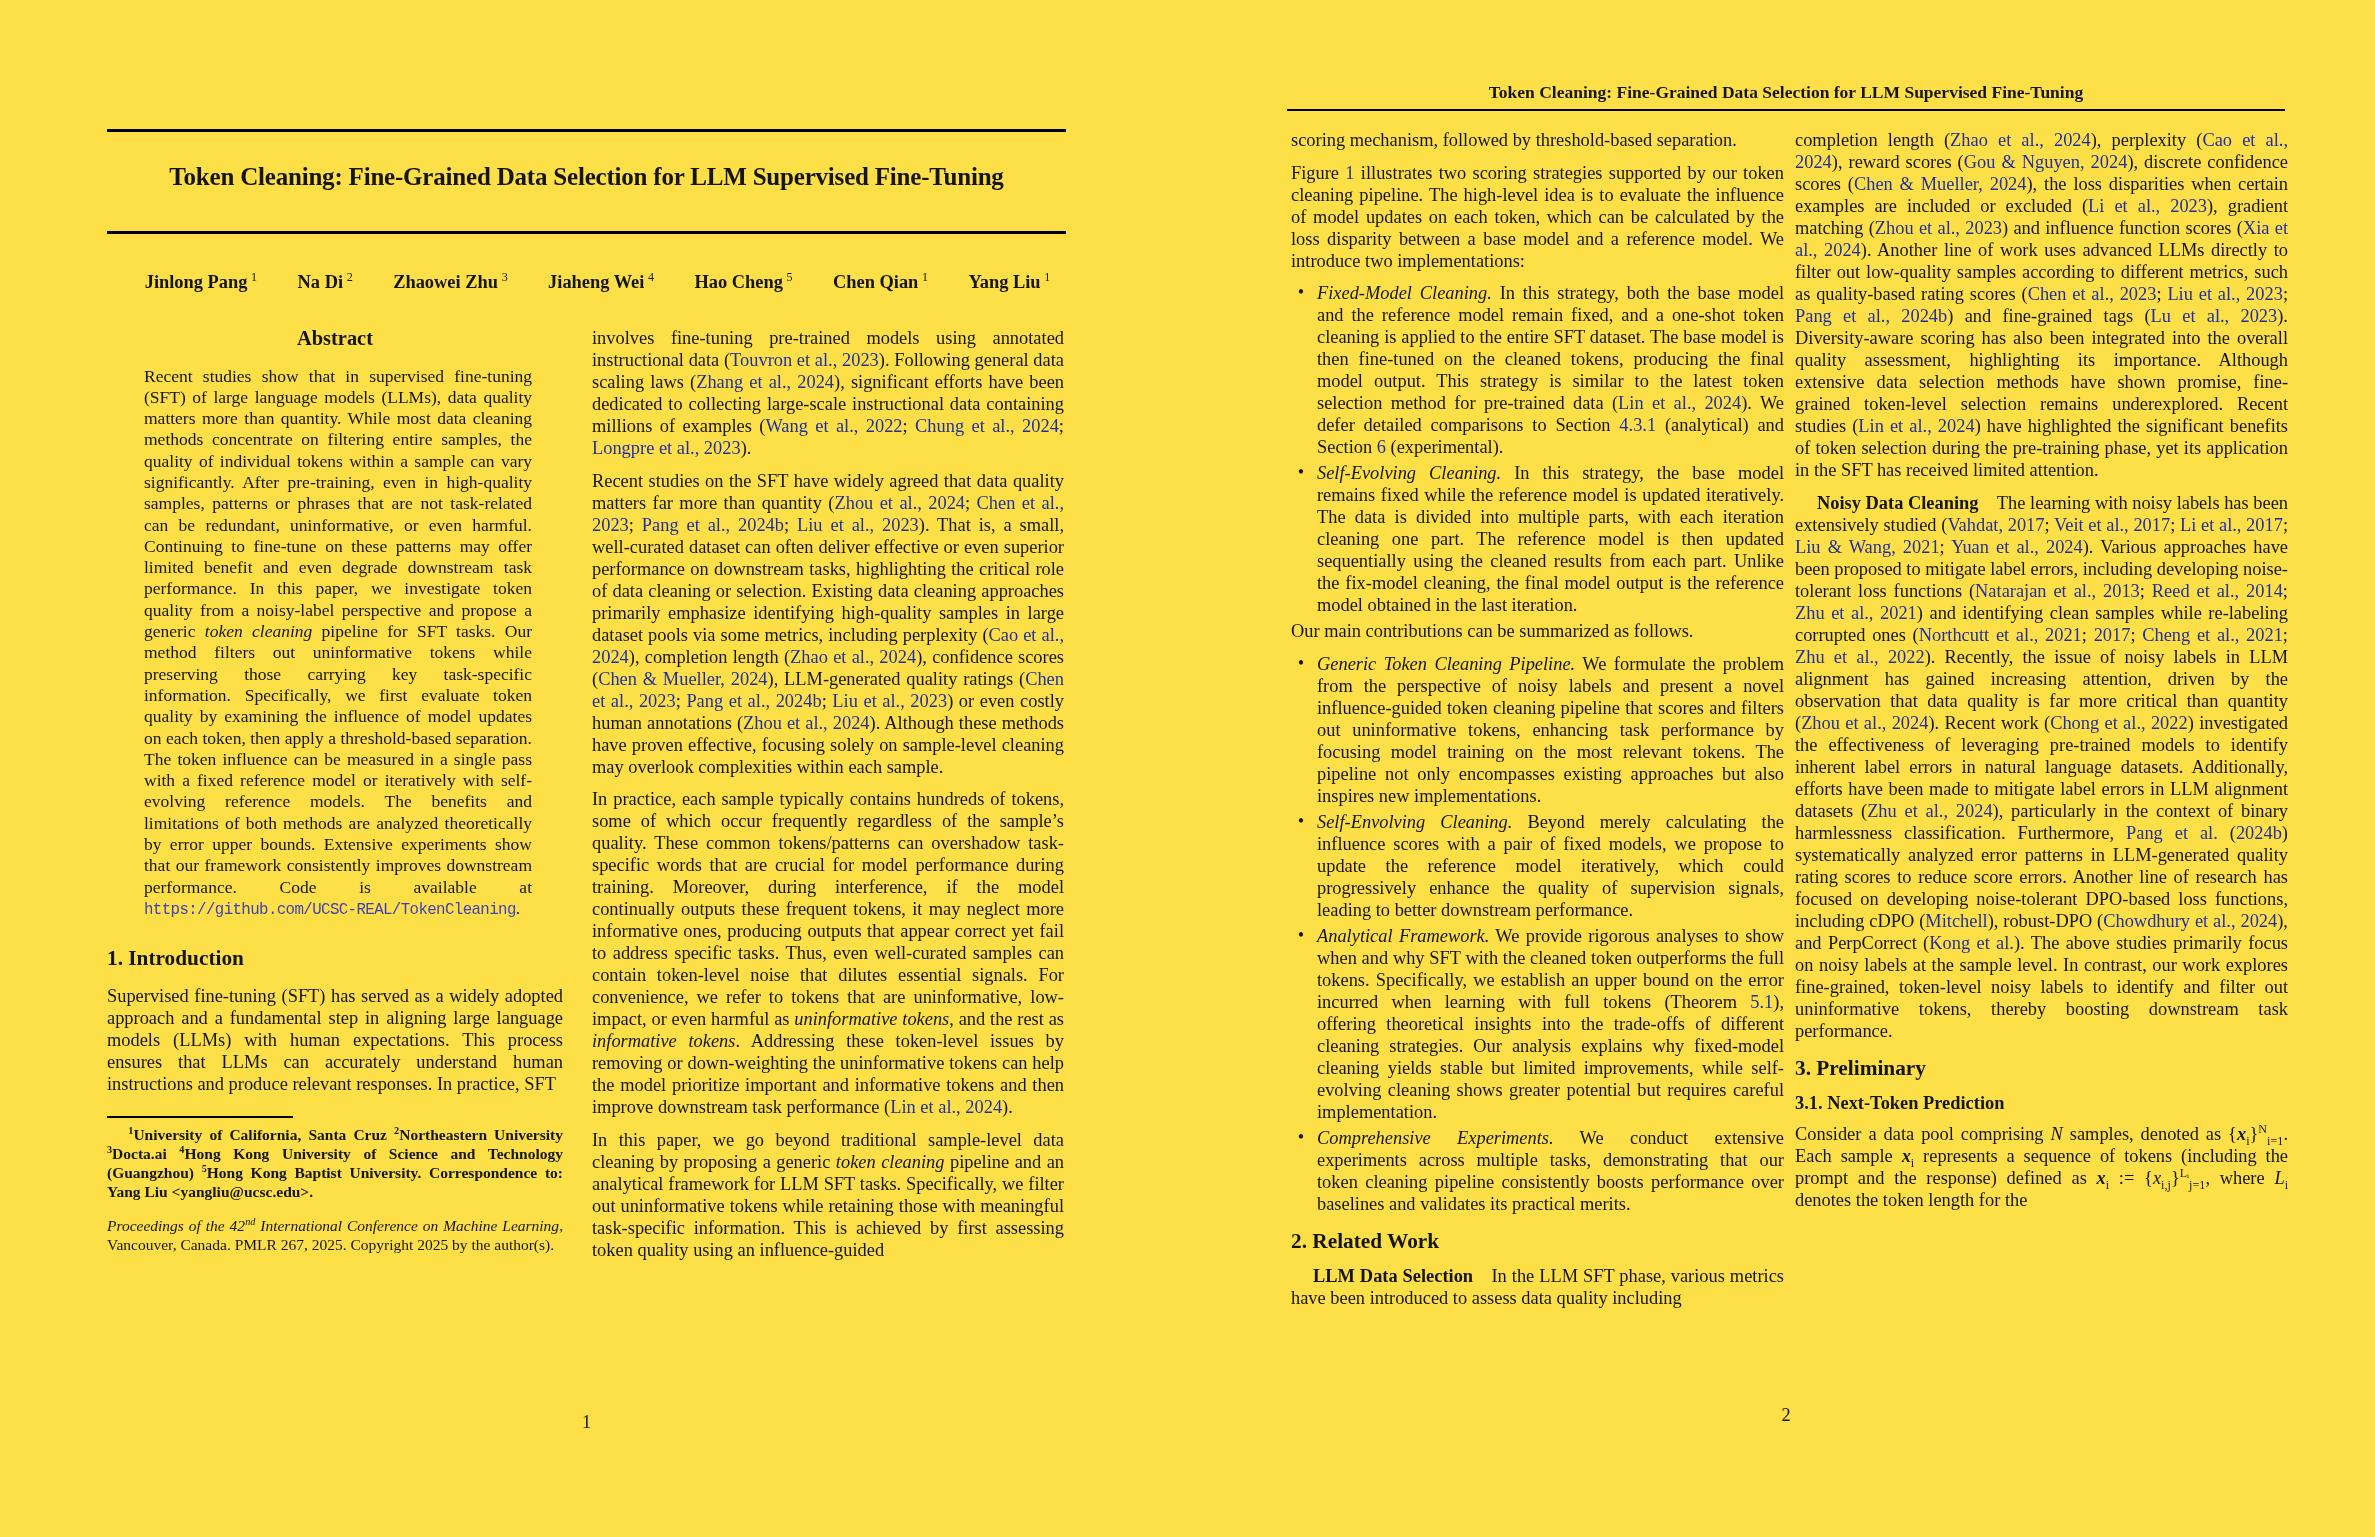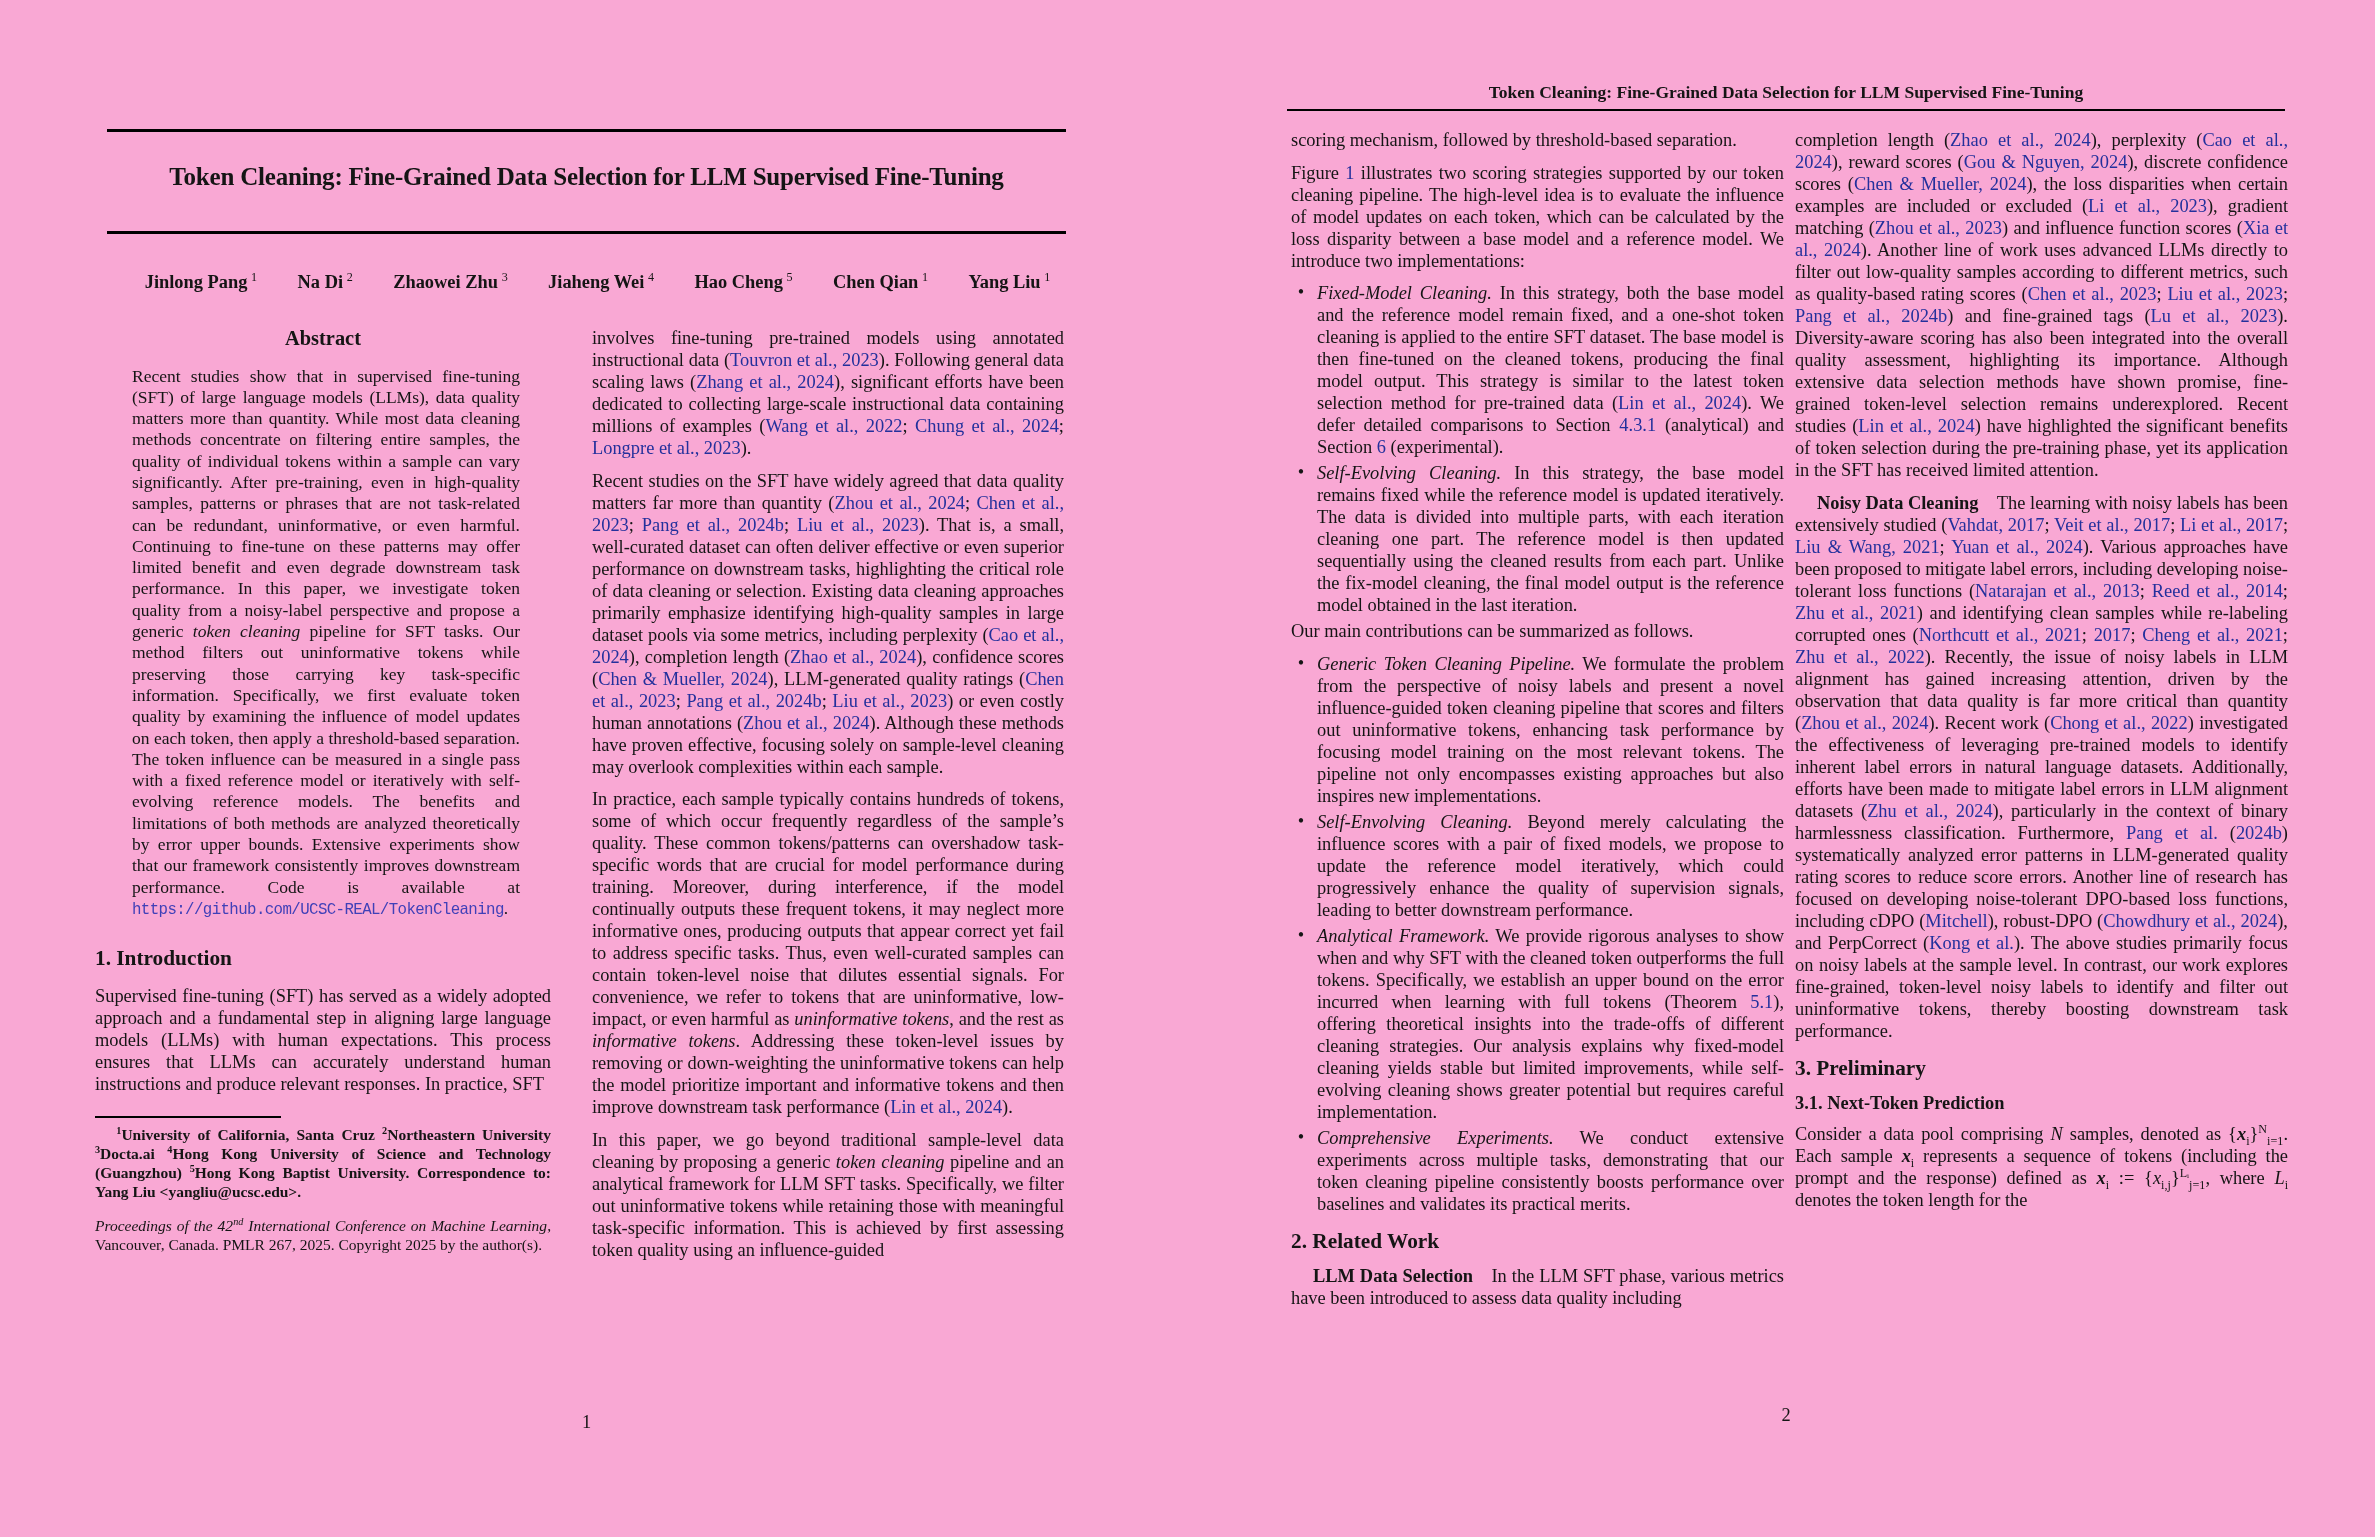--- a/index.html
+++ b/index.html
@@ -1,33 +1,33 @@
 <!DOCTYPE html>
 <html><head>
 <meta charset="utf-8">
 <style>
   html,body{margin:0;padding:0;}
   body{
     width:2375px;height:1537px;position:relative;background:#ffffff;
     font-family:"Liberation Serif",serif;color:#151515;
     -webkit-font-smoothing:antialiased;
   }
-  .page{position:absolute;top:0;width:1188px;height:1537px;background:#f9a8d4;}
+  .page{position:absolute;top:0;width:1188px;height:1537px;background:#fde047;}
   #page1{left:0;}
   #page2{left:1188px;}
   .rule{position:absolute;background:#000;}
 
   
   #p1-rule-top{left:107px;top:129px;width:959px;height:2.9px;}
   #p1-title{position:absolute;left:53px;top:163px;width:1067px;text-align:center;
             font-size:25px;font-weight:bold;white-space:nowrap;letter-spacing:-0.2px;}
   #p1-rule-bottom{left:107px;top:231px;width:959px;height:2.9px;}
   #p1-authors{position:absolute;left:107px;top:272px;width:959px;text-align:center;font-size:18.4px;}
 
-  #p1-left{position:absolute;left:95px;top:327px;width:456px;}
+  #p1-left{position:absolute;left:107px;top:327px;width:456px;}
   #p1-right{position:absolute;left:592px;top:327px;width:472px;}
   .abs-head{text-align:center;font-size:20.4px;font-weight:bold;margin:0 0 15.5px 0;}
   .abstract{margin:0 31px 0 37px;font-size:17.5px;line-height:21.3px;text-align:justify;}
   .intro-head{font-size:21.3px;font-weight:bold;margin:25px 0 13.6px 0;}
   .bodytext{font-size:18.4px;line-height:22px;text-align:justify;}
   #p1-foot-rule{position:relative;width:186px;height:1.9px;background:#000;margin-top:21.3px;}
   .footnote{font-size:15.5px;line-height:19px;text-align:justify;text-indent:21.3px;margin-top:6.8px;font-weight:bold;}
   .proceedings{font-size:15.5px;line-height:19px;text-align:justify;margin-top:15.5px;}
   .pagenum{position:absolute;left:107px;top:1412px;width:959px;text-align:center;font-size:18.4px;}
 

